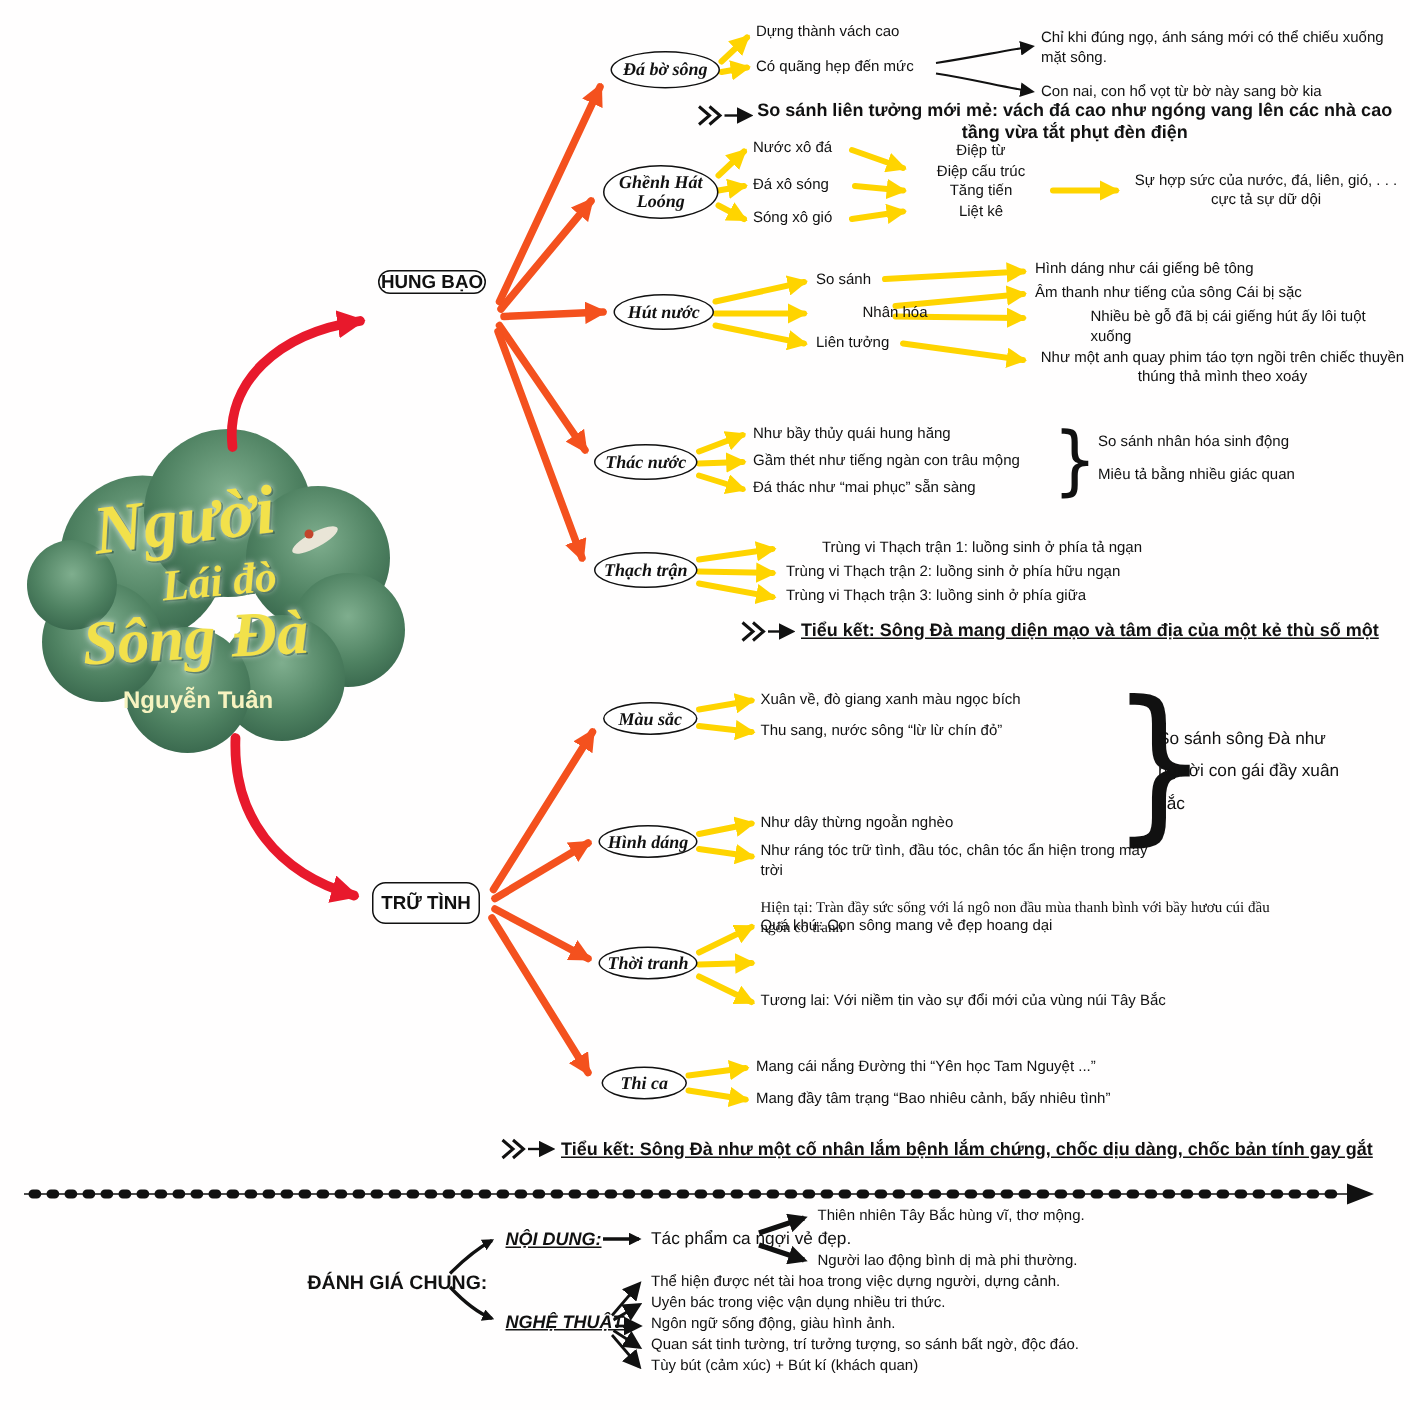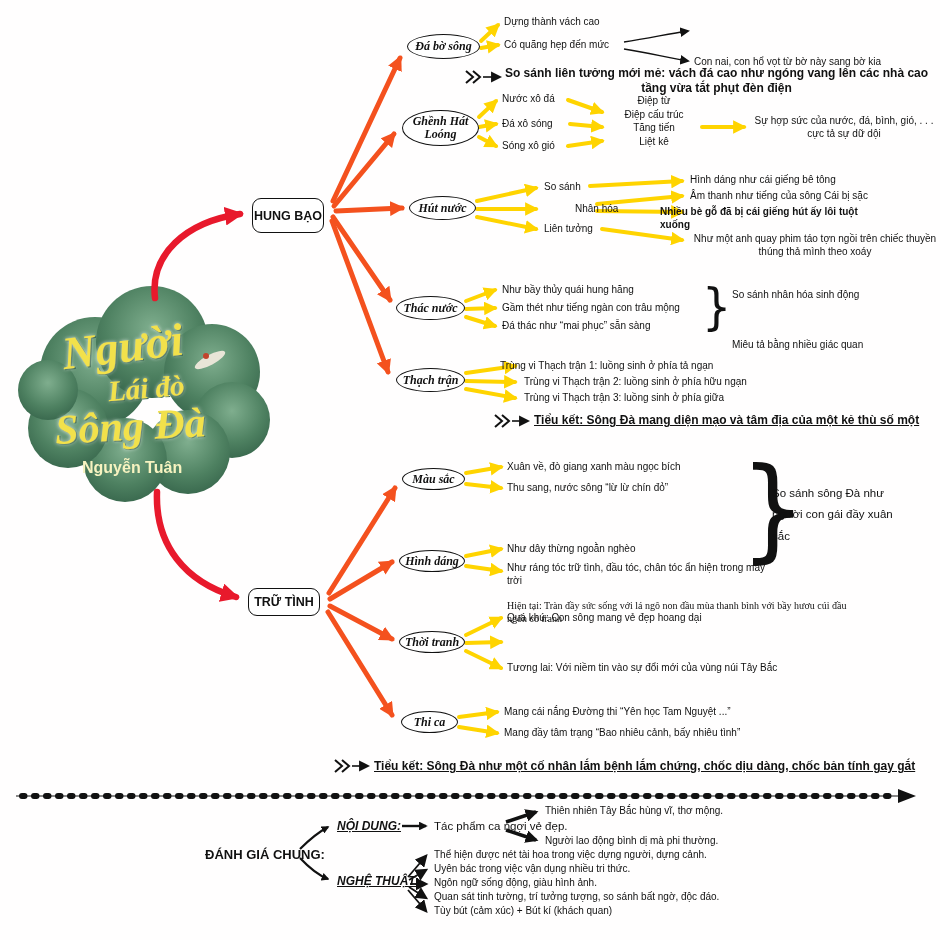--- a/index.html
+++ b/index.html
@@ -147,63 +147,64 @@
       <path d="M409,887 L426,898" stroke-width="1.8" marker-end="url(#mB)"></path>
       <path d="M408,890 L426,911" stroke-width="1.8" marker-end="url(#mB)"></path>
     </g>
   </svg>
 
   <div class="cloudtxt" style="left:62px;top:320px;font-size:46px;transform:rotate(-7deg);">Người</div>
   <div class="cloudtxt" style="left:108px;top:372px;font-size:29px;transform:rotate(-5deg);">Lái đò</div>
   <div class="cloudtxt" style="left:55px;top:402px;font-size:42px;transform:rotate(-3deg);">Sông Đà</div>
   <div class="t" style="left:82px;top:458px;font-size:16px;color:#f7f3c0;font-weight:bold;">Nguyễn Tuân</div>
 
-  <div class="pill" style="left:252px;top:198px;width:72px;height:35px;text-align:right;">HUNG BẠO</div>
+  <div class="pill" style="left:252px;top:180px;width:72px;height:16px;text-align:right;">HUNG BẠO</div>
   <div class="pill" style="left:248px;top:588px;width:72px;height:28px;">TRỮ TÌNH</div>
 
   <div class="oval" style="left:407px;top:34px;width:73px;height:25px;">Đá bờ sông</div>
   <div class="oval" style="left:402px;top:110px;width:77px;height:36px;">Ghềnh Hát Loóng</div>
   <div class="oval" style="left:409px;top:196px;width:67px;height:24px;">Hút nước</div>
   <div class="oval" style="left:396px;top:296px;width:69px;height:24px;">Thác nước</div>
   <div class="oval" style="left:396px;top:368px;width:69px;height:24px;">Thạch trận</div>
   <div class="oval" style="left:402px;top:468px;width:63px;height:22px;">Màu sắc</div>
   <div class="oval" style="left:399px;top:550px;width:66px;height:22px;">Hình dáng</div>
   <div class="oval" style="left:399px;top:631px;width:66px;height:22px;">Thời tranh</div>
   <div class="oval" style="left:401px;top:711px;width:57px;height:22px;">Thi ca</div>
 
   <div class="t" style="left:504px;top:16px;">Dựng thành vách cao</div>
   <div class="t" style="left:504px;top:39px;">Có quãng hẹp đến mức</div>
+  <div class="t tw" style="left:694px;top:20px;width:245px;">Chỉ khi đúng ngọ, ánh sáng mới có thể chiếu xuống mặt sông.</div>
   <div class="t" style="left:694px;top:56px;">Con nai, con hổ vọt từ bờ này sang bờ kia</div>
   <div class="t tw b ctr" style="left:498px;top:66px;width:437px;font-size:12px;">So sánh liên tưởng mới mẻ: vách đá cao như ngóng vang lên các nhà cao tầng vừa tắt phụt đèn điện</div>
 
   <div class="t" style="left:502px;top:93px;">Nước xô đá</div>
   <div class="t" style="left:502px;top:118px;">Đá xô sóng</div>
   <div class="t" style="left:502px;top:140px;">Sóng xô gió</div>
   <div class="t tw ctr" style="left:608px;top:94px;width:92px;white-space:pre-line;line-height:1.35;">Điệp từ
 Điệp cấu trúc
 Tăng tiến
 Liệt kê</div>
-  <div class="t tw ctr" style="left:750px;top:115px;width:188px;">Sự hợp sức của nước, đá, bình, gió, . . . cực tả sự dữ dội</div>
+  <div class="t tw ctr" style="left:750px;top:115px;width:188px;">Sự hợp sức của nước, đá, liên, gió, . . . cực tả sự dữ dội</div>
 
   <div class="t" style="left:544px;top:181px;">So sánh</div>
   <div class="t" style="left:544px;top:203px;margin-left:31px;">Nhân hóa</div>
   <div class="t" style="left:544px;top:223px;">Liên tưởng</div>
   <div class="t" style="left:690px;top:174px;">Hình dáng như cái giếng bê tông</div>
   <div class="t" style="left:690px;top:190px;">Âm thanh như tiếng của sông Cái bị sặc</div>
-  <div class="t tw" style="left:660px;top:206px;width:205px;font-weight:bold;">Nhiều bè gỗ đã bị cái giếng hút ấy lôi tuột xuống</div>
+  <div class="t tw" style="left:727px;top:206px;width:205px;">Nhiều bè gỗ đã bị cái giếng hút ấy lôi tuột xuống</div>
   <div class="t tw ctr" style="left:690px;top:233px;width:250px;">Như một anh quay phim táo tợn ngồi trên chiếc thuyền thúng thả mình theo xoáy</div>
 
   <div class="t" style="left:502px;top:284px;">Như bầy thủy quái hung hăng</div>
   <div class="t" style="left:502px;top:302px;">Gầm thét như tiếng ngàn con trâu mộng</div>
   <div class="t" style="left:502px;top:320px;">Đá thác như “mai phục” sẵn sàng</div>
   <div class="brace" style="left:702px;top:281px;font-size:46px;transform:scaleY(1.1);">}</div>
   <div class="t" style="left:732px;top:289px;">So sánh nhân hóa sinh động</div>
-  <div class="t" style="left:732px;top:311px;margin-top:28px;">Miêu tả bằng nhiều giác quan</div>
-
-  <div class="t" style="left:500px;top:360px;text-align:center;">Trùng vi Thạch trận 1: luồng sinh ở phía tả ngạn</div>
+  <div class="t" style="left:732px;top:311px;">Miêu tả bằng nhiều giác quan</div>
+
+  <div class="t" style="left:548px;top:360px;text-align:center;">Trùng vi Thạch trận 1: luồng sinh ở phía tả ngạn</div>
   <div class="t" style="left:524px;top:376px;">Trùng vi Thạch trận 2: luồng sinh ở phía hữu ngạn</div>
   <div class="t" style="left:524px;top:392px;">Trùng vi Thạch trận 3: luồng sinh ở phía giữa</div>
   <div class="tieuket" style="left:534px;top:413px;">Tiểu kết: Sông Đà mang diện mạo và tâm địa của một kẻ thù số một</div>
 
   <div class="t" style="left:507px;top:461px;">Xuân về, đò giang xanh màu ngọc bích</div>
   <div class="t" style="left:507px;top:482px;">Thu sang, nước sông “lừ lừ chín đỏ”</div>
   <div class="brace" style="left:740px;top:452px;font-size:104px;transform:scaleY(1.08);">}</div>
   <div class="t tw" style="left:772px;top:483px;width:128px;font-size:11.5px;line-height:1.85;">So sánh sông Đà như người con gái đầy xuân sắc</div>
 
   <div class="t" style="left:507px;top:543px;">Như dây thừng ngoằn nghèo</div>

